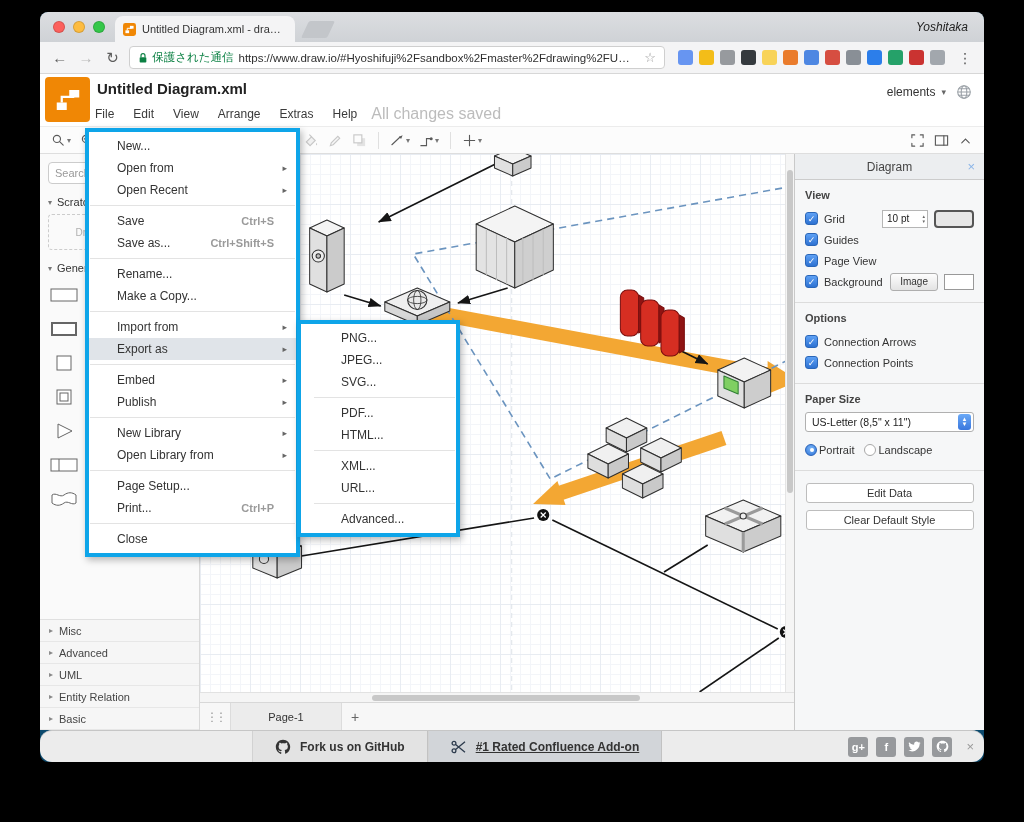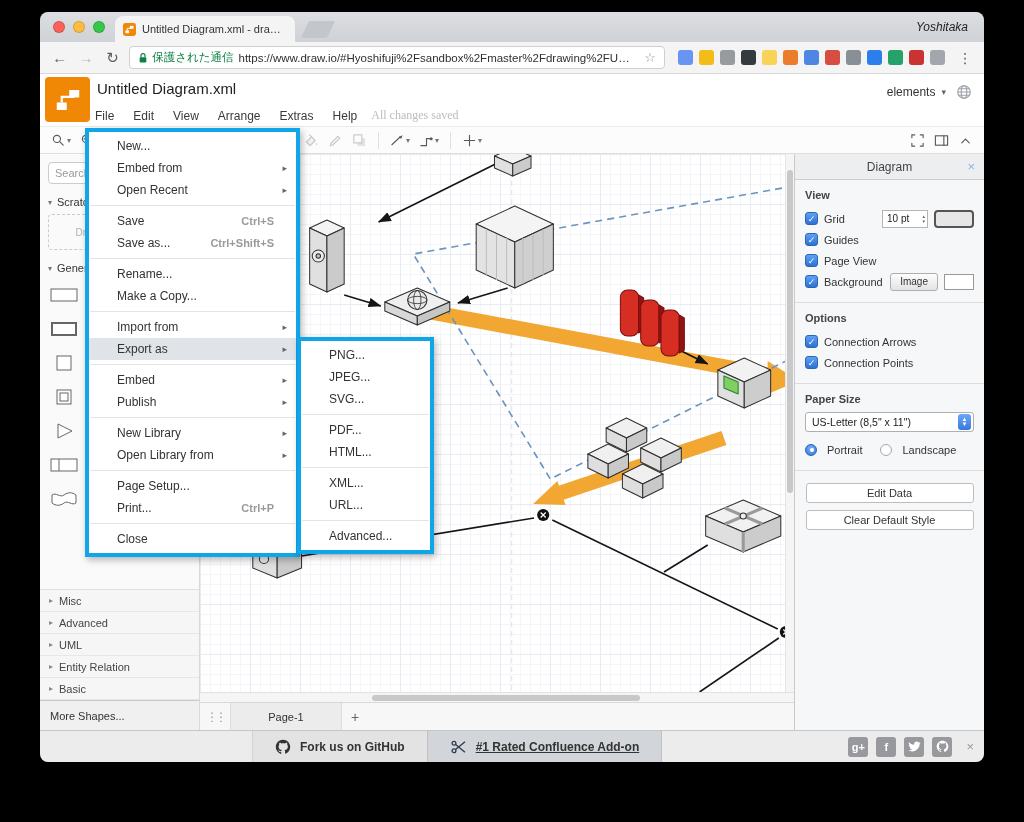--- a/index.html
+++ b/index.html
@@ -32,25 +32,25 @@
   .url-text { color:#303030; overflow:hidden; text-overflow:ellipsis; flex:1; }
   .star { color:#9a9a9a; font-size:13px; margin-left:4px; }
   .extensions { display:flex; gap:6px; align-items:center; margin-left:6px; }
   .ext { width:15px; height:15px; border-radius:3px; opacity:.92; }
   .browser-menu { color:#555; font-size:14px; margin:0 2px 0 6px; }
 
   
   .appheader { height:52px; background:#fff; position:relative; flex-shrink:0; }
   .logo { position:absolute; left:5px; top:3px; width:45px; height:45px; border-radius:4px; background:#f08705;
           display:flex; align-items:center; justify-content:center; }
-  .app-title { position:absolute; left:57px; top:6px; font-size:15px; font-weight:normal; color:#222; }
+  .app-title { position:absolute; left:57px; top:6px; font-size:15px; font-weight:bold; color:#222; }
   .menubar { position:absolute; left:55px; bottom:3px; display:flex; align-items:center; }
   .menu-items { display:flex; gap:19px; font-size:12px; color:#3a3a3a; }
   .menu-items .menu-label { cursor:default; }
-  .saved { color:#bcbcbc; font-size:12px; margin-left:14px;font-family:Liberation Serif, serif; }
+  .saved { color:#bcbcbc; font-size:16px; margin-left:14px; }
   .account { position:absolute; right:12px; top:10px; font-size:12px; color:#333; display:flex; align-items:center; gap:6px; }
   .account .caret { font-size:9px; color:#666; }
   .globe { display:flex; margin-left:4px; }
 
   
   .toolbar { height:28px; border-top:1px solid #ececec; border-bottom:1px solid #dedede; background:#fcfcfc;
              display:flex; align-items:center; padding:0 8px; flex-shrink:0; }
   .tb-left, .tb-right { display:flex; align-items:center; gap:3px; }
   .tb-right { margin-left:auto; }
   .tbtn { height:22px; padding:0 3px; display:flex; align-items:center; justify-content:center; border-radius:2px; }
@@ -121,47 +121,47 @@
   .spin { margin-left:auto; display:flex; flex-direction:column; font-size:5px; line-height:4.5px; color:#666; }
   .color-btn { width:40px; height:18px; border:2px solid #555; border-radius:4px; background:#e6e6e6; }
   .mini-btn { margin-left:auto; height:18px; padding:0 9px; background:linear-gradient(#fdfdfd,#e3e3e3);
               border:1px solid #aeaeae; border-radius:3px; font-size:10px; display:flex; align-items:center; color:#333; }
   .swatch { width:30px; height:16px; background:#fff; border:1px solid #999; }
   .select { height:20px; background:#fff; border:1px solid #b0b0b0; border-radius:3px; display:flex; align-items:center;
             justify-content:space-between; padding:0 2px 0 6px; font-size:10.5px; color:#222; margin-bottom:7px; }
   .select-arrows { width:13px; height:16px; background:linear-gradient(#6aa9f7,#3a77dd); border-radius:3px; color:#fff;
                    font-size:6px; line-height:5px; display:flex; flex-direction:column; align-items:center;
                    justify-content:center; }
-  .radios { gap:10px; }
+  .radios { gap:2px; }
   .radio { width:12px; height:12px; border-radius:50%; flex-shrink:0; }
   .radio.on { background:radial-gradient(circle at 50% 35%, #7bb6f8, #2f74d8); border:1px solid #2a63b8; position:relative; }
   .radio.on::after { content:""; position:absolute; left:3.5px; top:3.5px; width:4px; height:4px; border-radius:50%; background:#fff; }
   .radio.off { background:#fff; border:1px solid #a8a8a8; }
   .radio-label { margin-right:8px; }
   .panel-btn { width:168px; margin:0 auto 7px; height:20px; background:#fff; border:1px solid #bdbdbd; border-radius:3px;
                font-size:11px; color:#333; text-align:center; line-height:18px; }
 
   
   .footer { height:32px; background:#ececec; border-top:1px solid #c6c6c6; display:flex; align-items:stretch;
-            font-size:12px; color:#333; flex-shrink:0; }
+            font-size:12px; color:#333; flex-shrink:0;border-radius:12px; }
   .footer-spacer { width:212px; }
   .footer-seg { display:flex; align-items:center; gap:9px; padding:0 22px; font-weight:bold; border-left:1px solid #d2d2d2;
                 border-right:1px solid #c2c2c2; }
   .seg-github { background:#e3e3e3; }
   .seg-confluence { background:#d2d5d9;text-decoration:underline; }
   .footer-right { margin-left:auto; display:flex; align-items:center; gap:8px; padding-right:10px; }
   .social { width:20px; height:20px; border-radius:3px; background:#97999c; display:flex; align-items:center;
             justify-content:center; color:#fff; font-size:11px; font-weight:bold; }
   .footer-close { color:#9a9a9a; font-size:13px; margin-left:6px; }
 
   
   .menu { position:absolute; background:#fff; border:4px solid #0ea5e9; box-shadow:2px 3px 7px rgba(0,0,0,.28);
           z-index:50; padding:3px 0; }
   #file-menu { left:45px; top:116px; width:215px; }
-  #export-menu { left:257px; top:325px; width:137px; }
+  #export-menu { left:257px; top:308px; width:163px;padding-left:12px; }
   .menu-item { height:22px; display:flex; align-items:center; padding:0 22px 0 28px; font-size:12px; color:#333;
                position:relative; white-space:nowrap; }
   .menu-item.hl { background:#e0e4e9; }
   .mi-shortcut { margin-left:auto; color:#9a9a9a; font-size:11px;font-weight:bold; }
   .mi-arrow { position:absolute; right:9px; color:#666; font-size:9px; }
   .menu-divider { height:1px; background:#e3e3e3; margin:4px 1px; }
 </style>
 </head>
 <body>
 
@@ -561,21 +561,20 @@
           </div>
           <div class="side-section">
             <span class="chev">▸</span>
             <span>Entity Relation</span>
           </div>
           <div class="side-section">
             <span class="chev">▸</span>
             <span>Basic</span>
           </div>
         </div>
-      <div class="more-shapes">More Shapes...</div>
     </div>
 
     <div class="canvas-col">
       <div class="canvas">
         <svg class="diagram" viewBox="0 0 585 538" preserveAspectRatio="none">
           <defs>
             <marker id="arrB" markerWidth="10" markerHeight="8" refX="7.5" refY="3" orient="auto">
               <path d="M0,0L8,3L0,6z" fill="#151515"></path>
             </marker>
           </defs>
@@ -794,21 +793,21 @@
       </span>
       <span class="footer-close">×</span>
     </div>
   </div>
 
   <div class="menu" id="file-menu">
       <div class="menu-item">
         <span class="mi-label">New...</span>
       </div>
       <div class="menu-item">
-        <span class="mi-label">Embed from</span>
+        <span class="mi-label">Open from</span>
         <span class="mi-arrow">▸</span>
       </div>
       <div class="menu-item">
         <span class="mi-label">Open Recent</span>
         <span class="mi-arrow">▸</span>
       </div>
       <div class="menu-divider"></div>
       <div class="menu-item">
         <span class="mi-label">Save</span>
         <span class="mi-shortcut">Ctrl+S</span>

